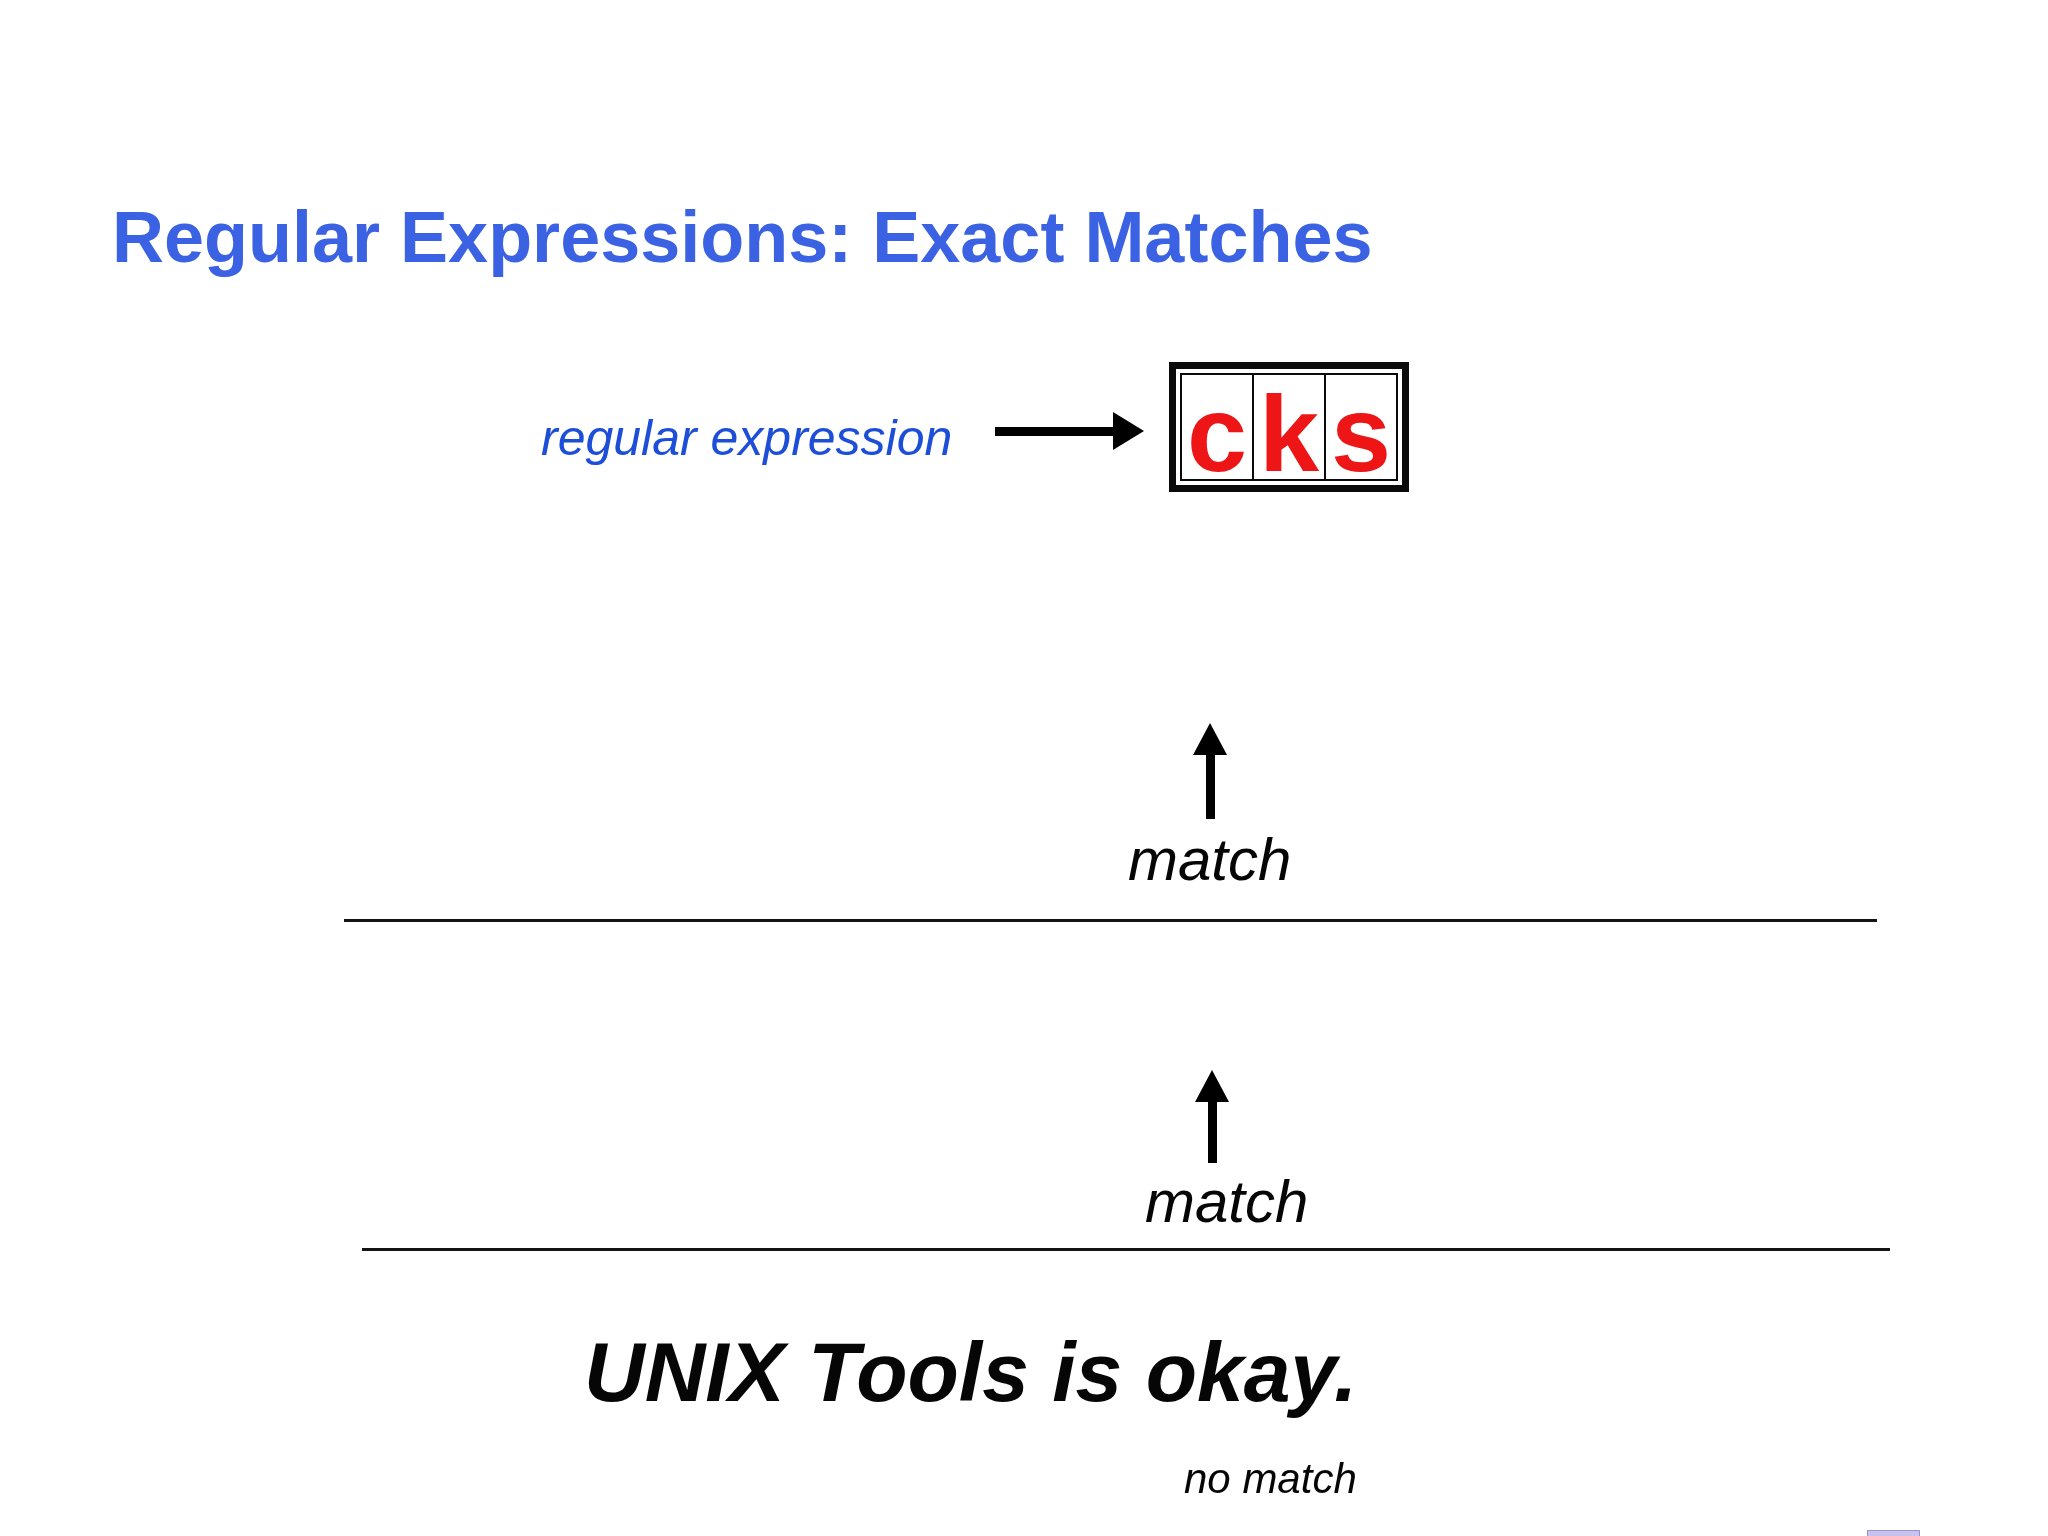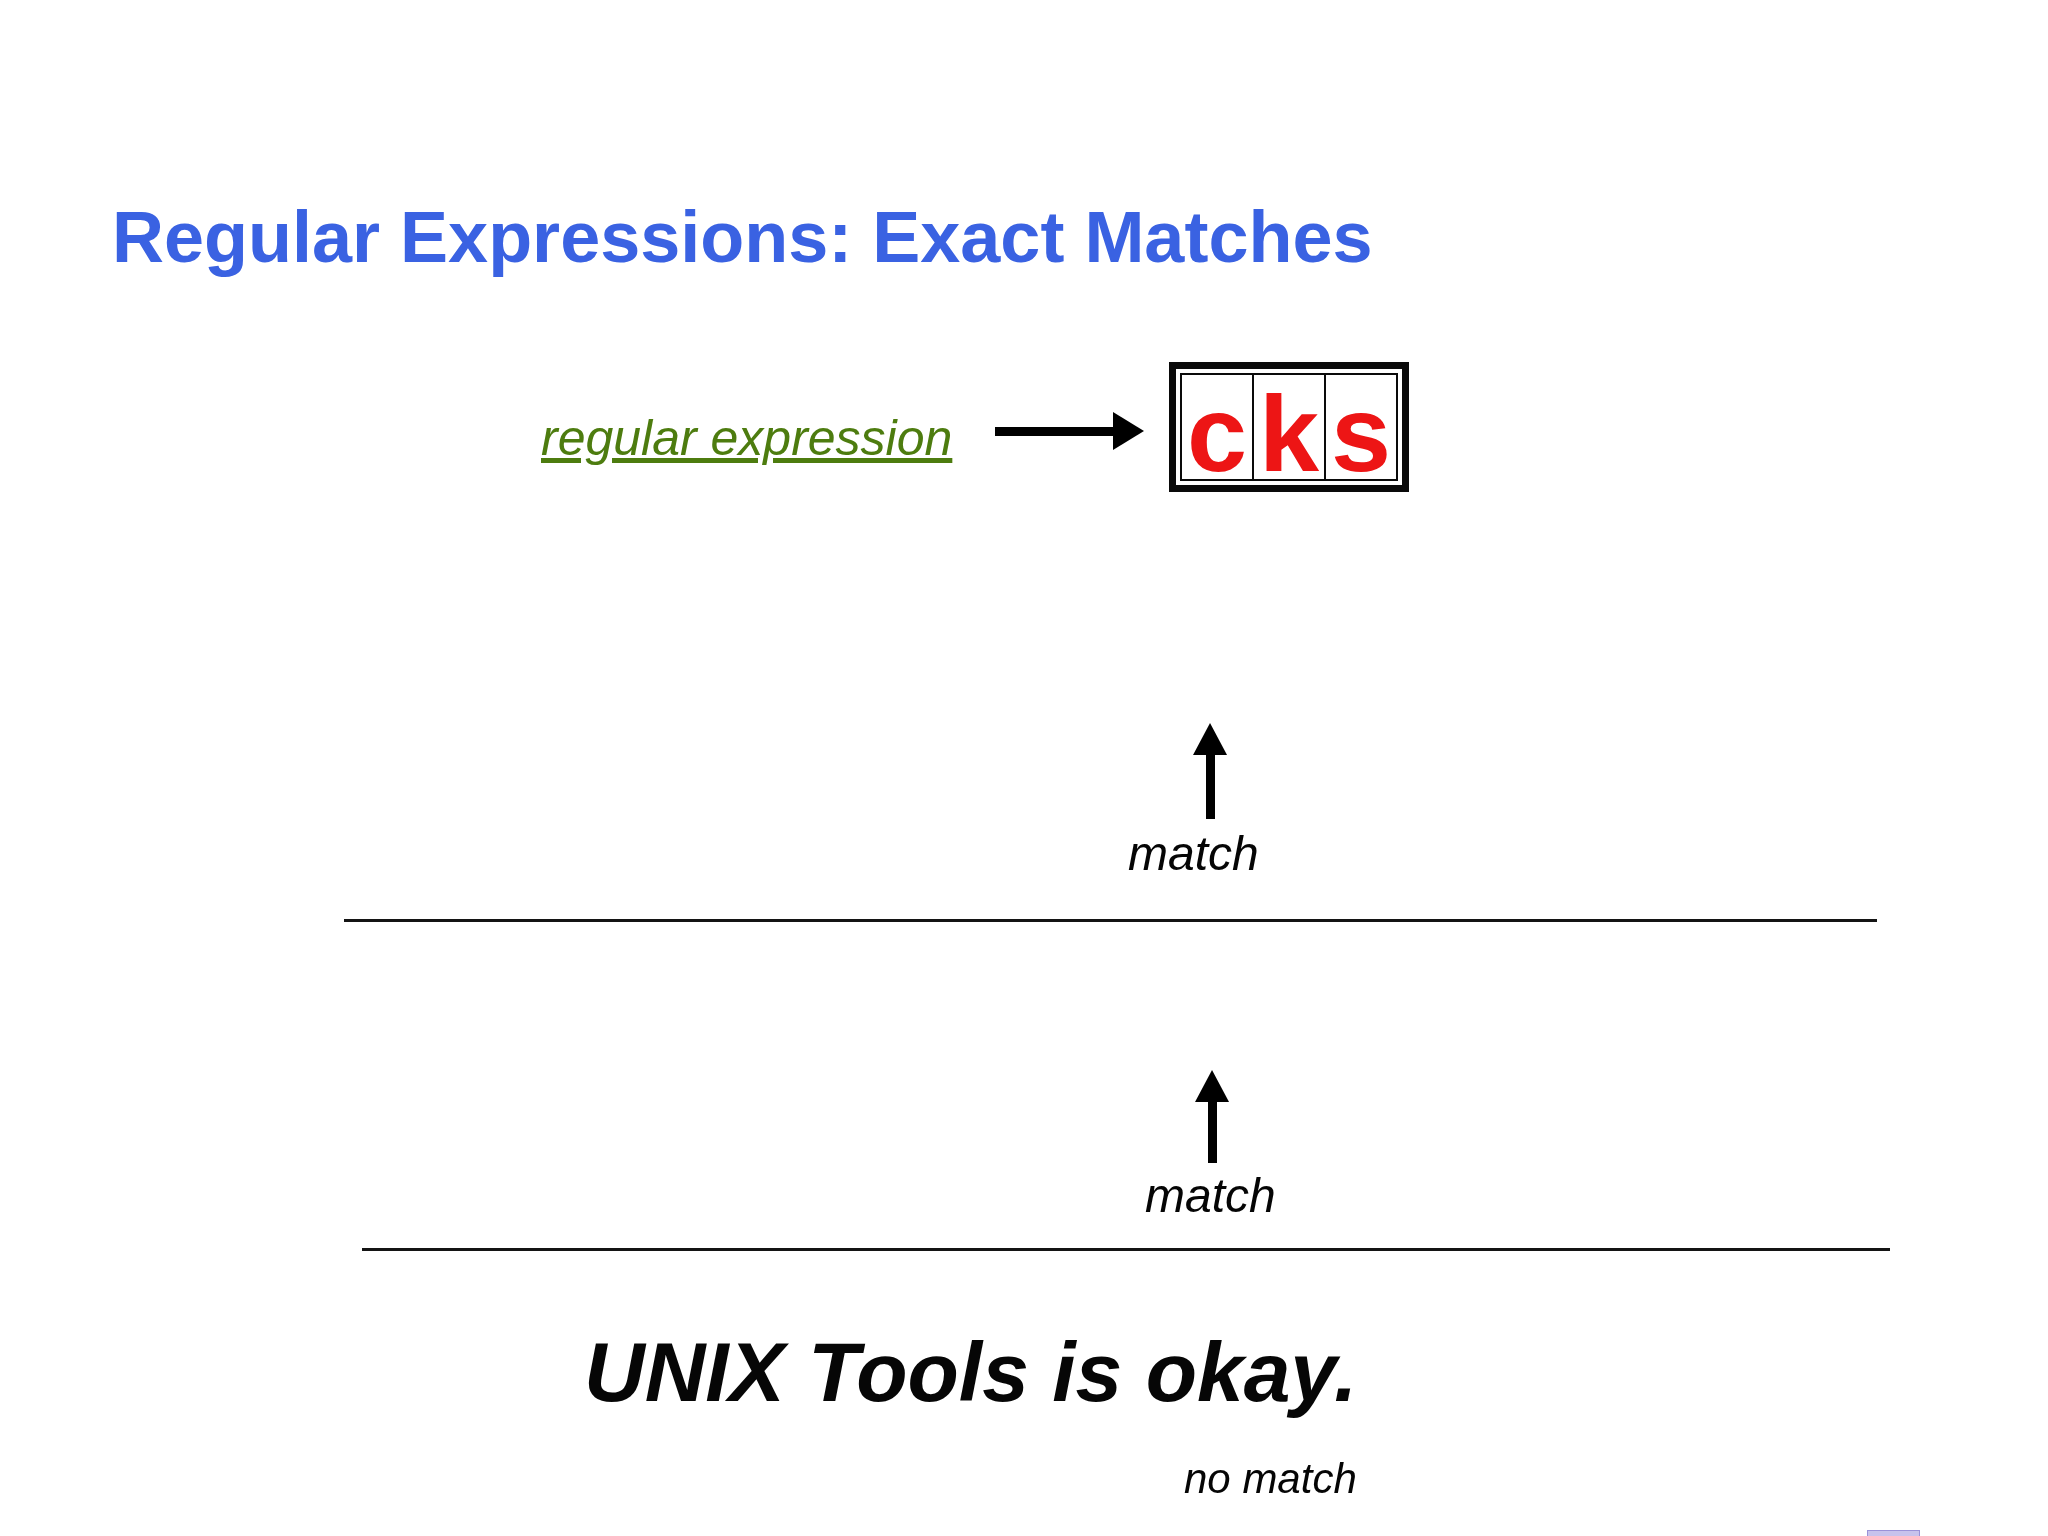--- a/index.html
+++ b/index.html
@@ -13,21 +13,21 @@
 
   
   .title {
     left:80px; top:201px;
     font-size:72px; font-weight:bold;
     color:var(--title-blue, #3a62e2);
     letter-spacing:0px;
   }
 
   
-  .rex-label { left:509px; top:413px; font-size:50px; font-style:italic; color:#4d7c0f;text-decoration:underline; }
+  .rex-label { left:509px; top:413px; font-size:50px; font-style:italic; color:#1d4ed8; }
   .h-arrow-shaft { left:963px; top:427px; width:118px; height:9px; background:#000; }
   .h-arrow-head {
     left:1081px; top:412px; width:0; height:0;
     border-top:19px solid transparent; border-bottom:19px solid transparent;
     border-left:31px solid #000;
   }
 
   
   .rex-box {
     left:1137px; top:362px; width:240px; height:130px;
@@ -67,21 +67,21 @@
     width:0; height:0;
     border-left:17px solid transparent; border-right:17px solid transparent;
     border-bottom:32px solid #000;
   }
   .a1-head { left:1161px; top:723px; }
   .a1-shaft { left:1174px; top:753px; width:9px; height:66px; background:#000; }
   .a2-head { left:1163px; top:1070px; }
   .a2-shaft { left:1176px; top:1100px; width:9px; height:63px; background:#000; }
 
   
-  .anno { font-size:48px; font-style:italic; color:#050505; }
+  .anno { font-size:60px; font-style:italic; color:#050505; }
   .m1 { left:1096px; top:830px; }
   .m2 { left:1113px; top:1172px; }
   .nm { left:1152px; top:1458px; font-size:42px; }
 
   
   .hr { height:3px; background:#141414; }
   .hr1 { left:312px; top:919px; width:1533px; }
   .hr2 { left:330px; top:1248px; width:1528px; }
 
   

